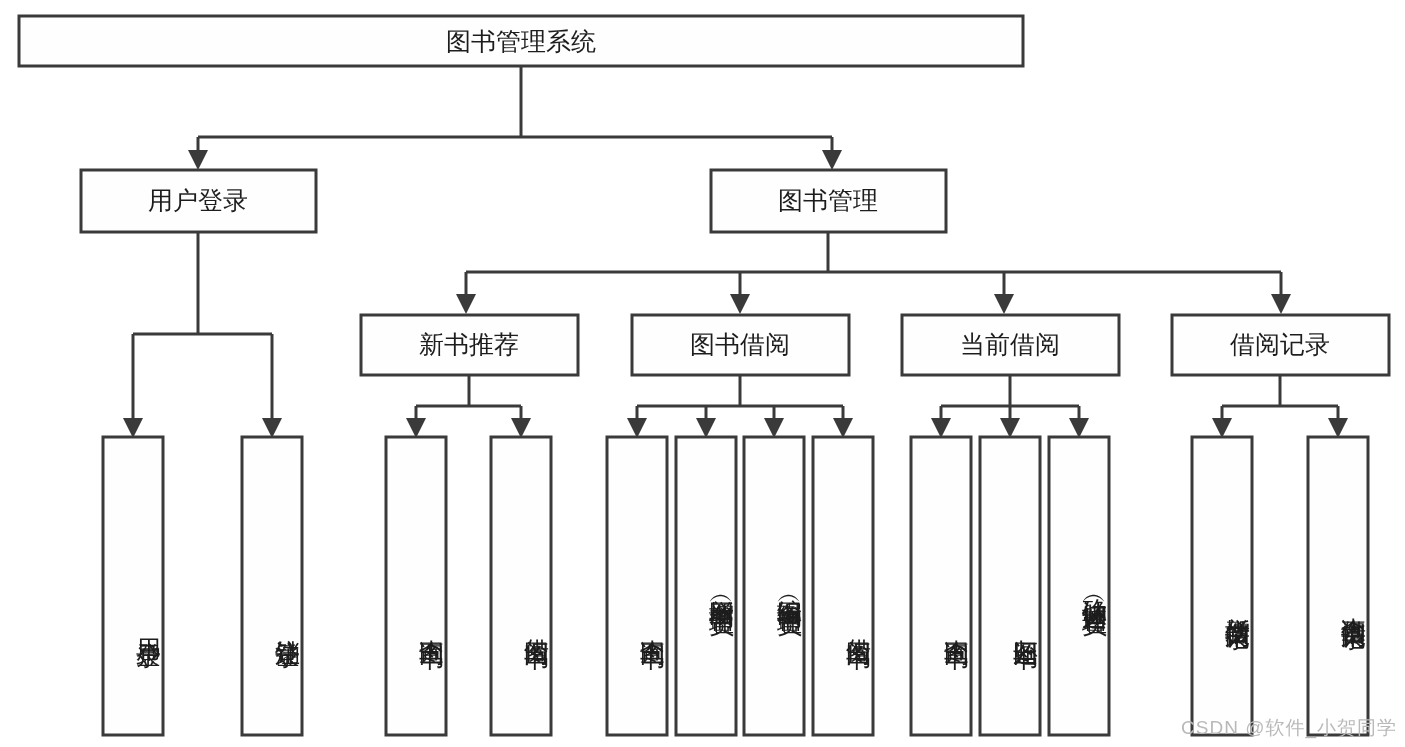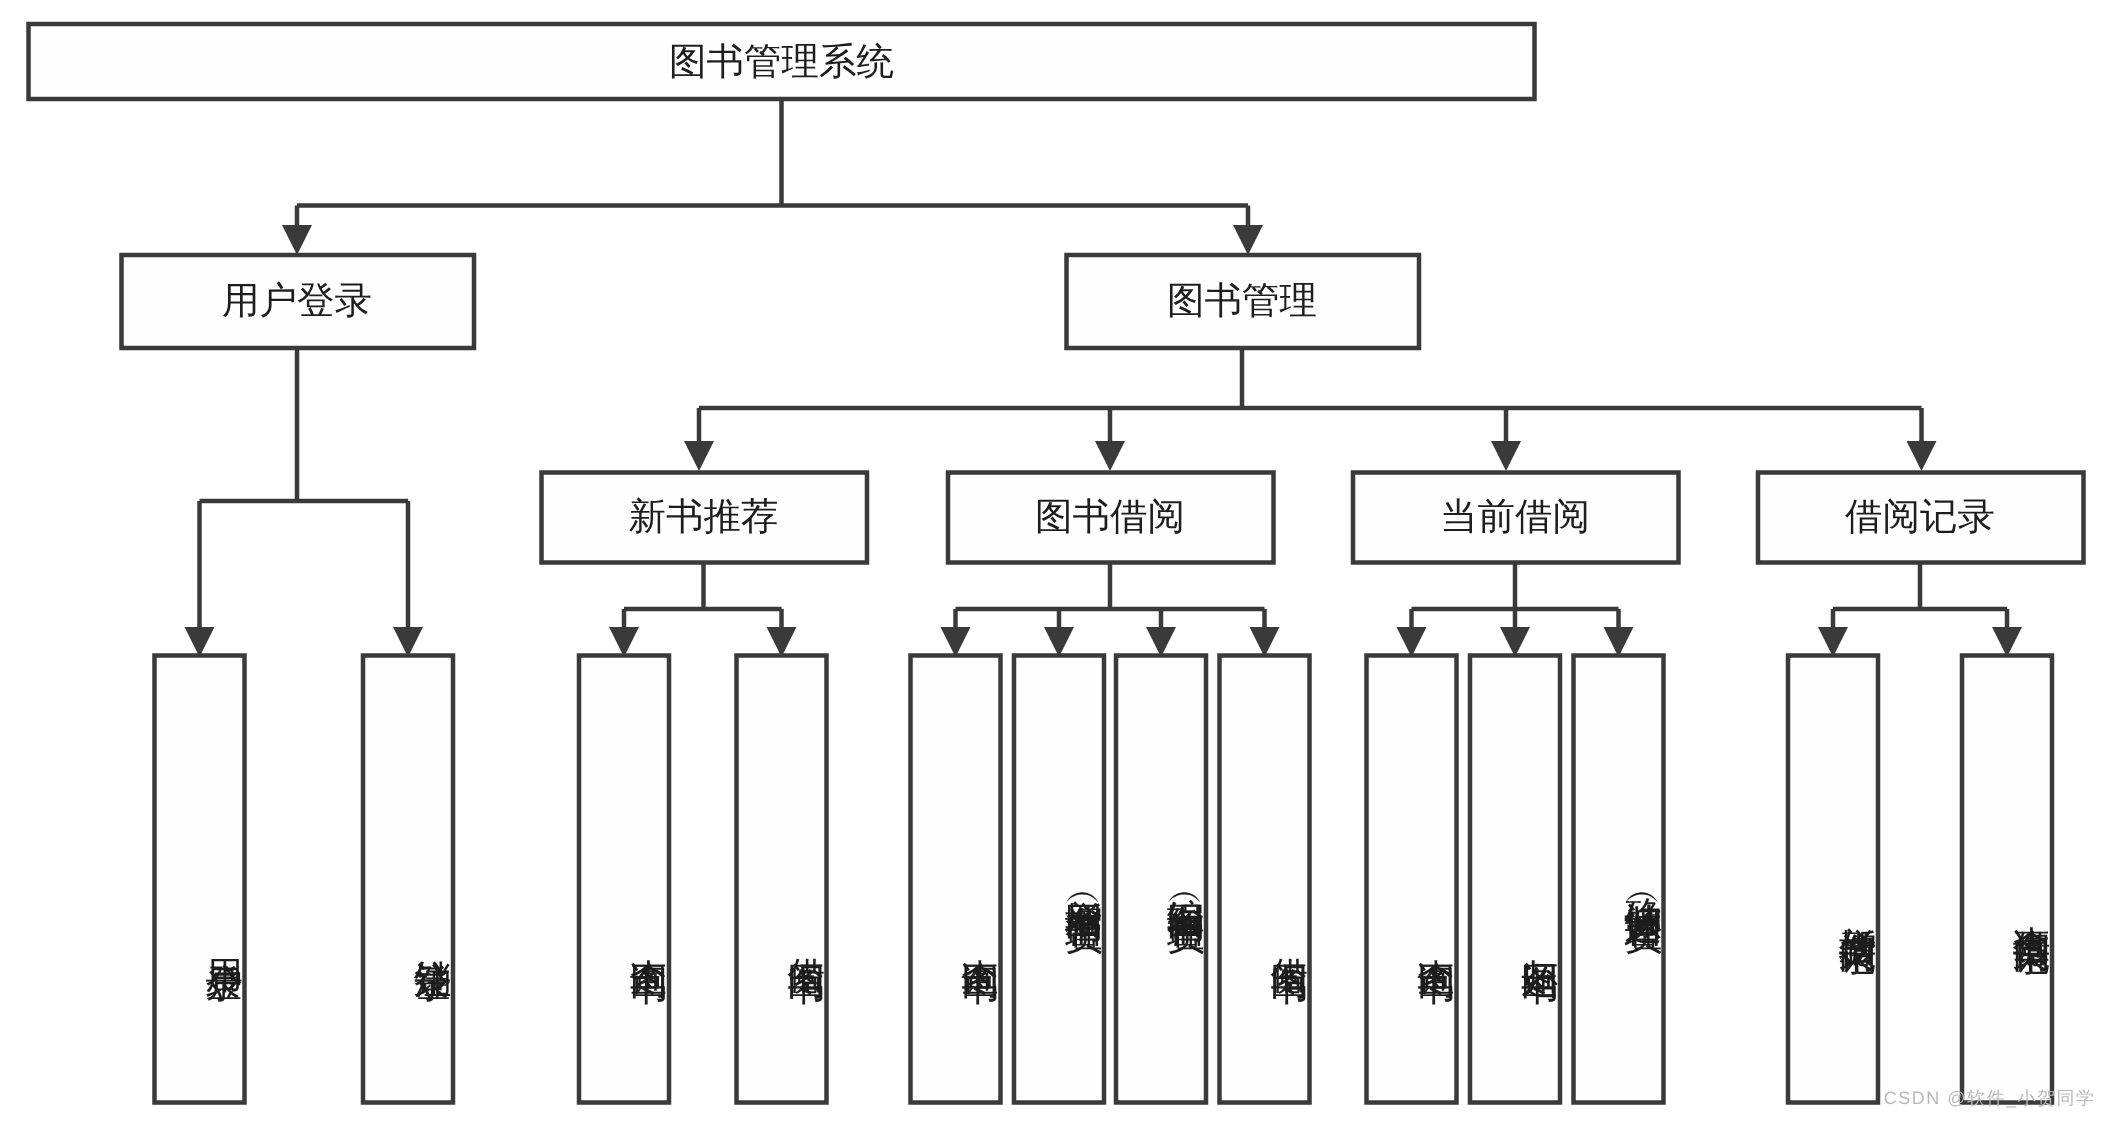--- a/index.html
+++ b/index.html
@@ -59,21 +59,21 @@
     align-items: flex-start;
     justify-content: center;
     white-space: nowrap;
     pointer-events: none;
   }
   .watermark {
     position: absolute;
     right: 8px;
     bottom: 6px;
     font-family: "Liberation Sans", "DejaVu Sans", sans-serif;
-    font-size: 12px;
+    font-size: 19px;
     color: #b9b9b9;
     letter-spacing: 1px;
     white-space: nowrap;
   }
 </style>
 </head>
 <body>
 
 <div id="diagram-root">
 

